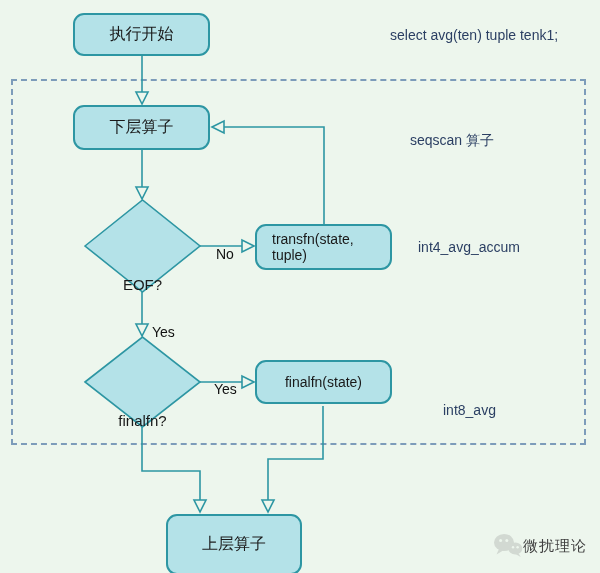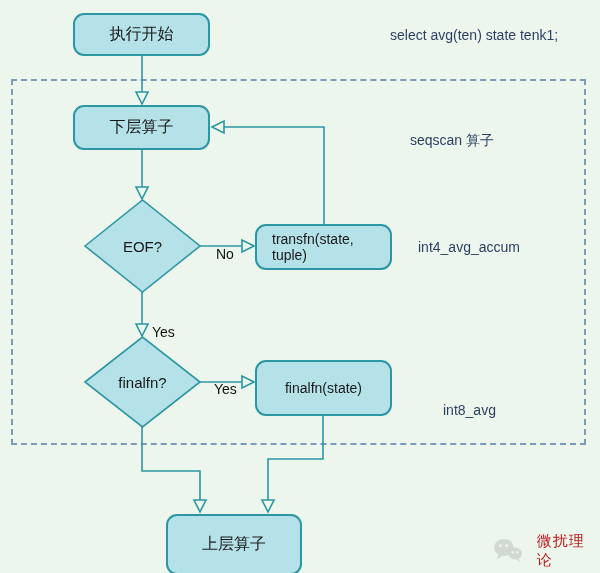--- a/index.html
+++ b/index.html
@@ -26,34 +26,34 @@
     border-radius:11px;
     box-sizing:border-box;
     display:flex;align-items:center;justify-content:center;
     color:#191919;
     font-size:16px;
   }
   .node.fn{font-size:14px;}
   .diamond-text{
     position:absolute;
     display:flex;align-items:center;justify-content:center;
-    color:#191919;font-size:15px;
+    color:#191919;font-size:15px;margin-top:38px;
   }
   .edge-label{
     position:absolute;
     color:#111111;font-size:14px;margin-top:20px;
   }
   .annotation{
     position:absolute;
     color:#2b3f63;font-size:14px;white-space:nowrap;
   }
   .watermark{
     position:absolute;left:493px;top:532px;
-    display:flex;align-items:center;gap:14px;
-    color:#b91c1c;font-size:15px;letter-spacing:1px;
+    display:flex;align-items:center;gap:0;
+    color:#404040;font-size:15px;letter-spacing:1px;
   }
   .wechat-icon{display:block;}
 </style>
 </head>
 <body>
 
 <div class="canvas">
 
   <div class="dashed-region"></div>
 
@@ -92,36 +92,36 @@
   </div>
 
   <div class="node" style="left:73px;top:105px;width:137px;height:45px;">
     <span>下层算子</span>
   </div>
 
   <div class="node fn" style="left:255px;top:224px;width:137px;height:46px;padding-left:15px;">
     <span>transfn(state, tuple)</span>
   </div>
 
-  <div class="node fn" style="left:255px;top:360px;width:137px;height:56px;">
+  <div class="node fn" style="left:255px;top:360px;width:137px;height:44px;">
     <span>finalfn(state)</span>
   </div>
 
   <div class="node" style="left:166px;top:514px;width:136px;height:61px;">
     <span>上层算子</span>
   </div>
 
   <div class="diamond-text" style="left:85px;top:233px;width:115px;height:26px;">EOF?</div>
   <div class="diamond-text" style="left:85px;top:369px;width:115px;height:26px;">finalfn?</div>
 
   <div class="edge-label" style="left:216px;top:226px;">No</div>
   <div class="edge-label" style="left:152px;top:304px;">Yes</div>
   <div class="edge-label" style="left:214px;top:361px;">Yes</div>
 
-  <div class="annotation" style="left:390px;top:27px;">select avg(ten) state tenk1;</div>
+  <div class="annotation" style="left:390px;top:27px;">select avg(ten) tuple tenk1;</div>
   <div class="annotation" style="left:410px;top:119px;margin-top:13px;">seqscan 算子</div>
   <div class="annotation" style="left:418px;top:239px;">int4_avg_accum</div>
   <div class="annotation" style="left:443px;top:374px;margin-top:28px;">int8_avg</div>
 
   <div class="watermark">
     <svg class="wechat-icon" width="30" height="28" viewBox="0 0 30 28">
       <g fill="#d2d9d2">
         <ellipse cx="11" cy="10.5" rx="10" ry="8.6"></ellipse>
         <path d="M6 17 L3.5 22.5 L10.5 18.2 Z"></path>
         <ellipse cx="22.3" cy="16.5" rx="7" ry="6"></ellipse>

